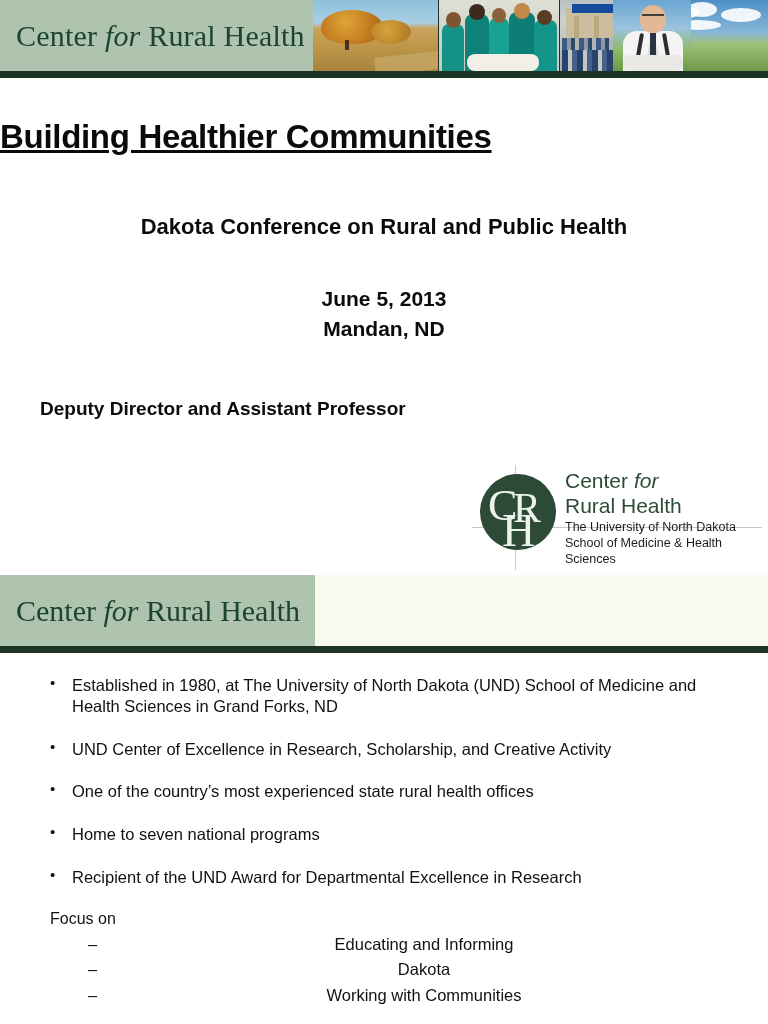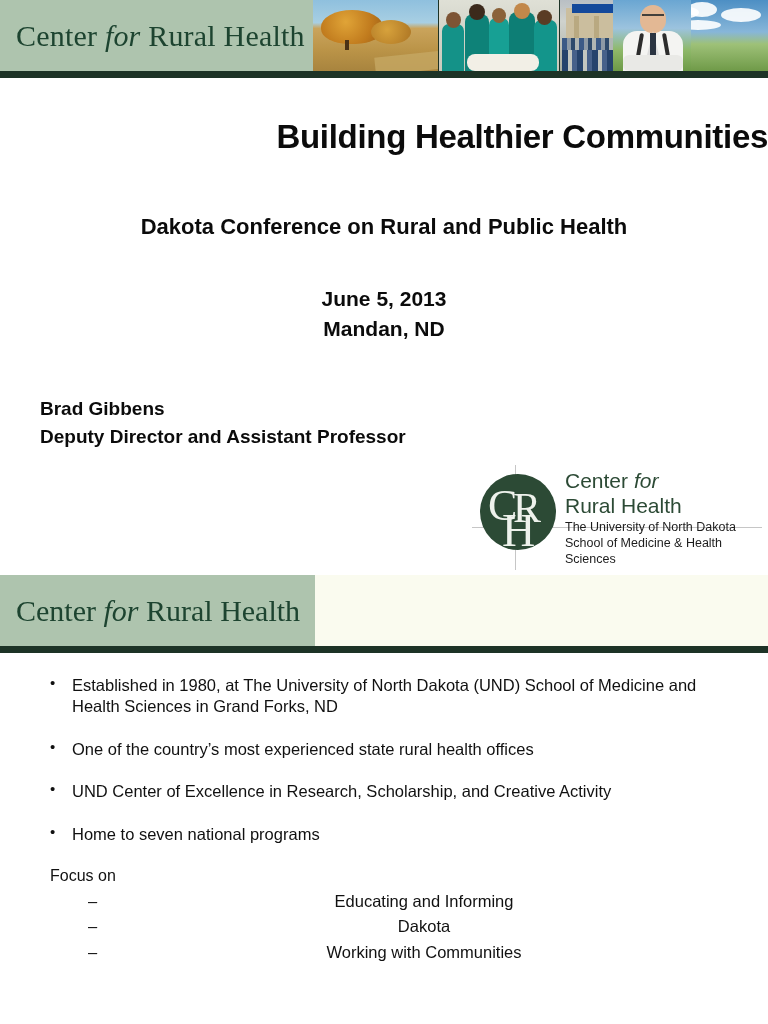--- a/index.html
+++ b/index.html
@@ -85,22 +85,22 @@
       clip-path:polygon(50% 0,100% 100%,0 100%); }
   .ph5 .tie { position:absolute; left:37px; top:33px; width:6px; height:22px; background:#2b3442; }
   .ph5 .stetho-l { position:absolute; left:25px; top:33px; width:4px; height:24px; background:#2c2c2c; border-radius:3px; transform:rotate(10deg); }
   .ph5 .stetho-r { position:absolute; left:51px; top:33px; width:4px; height:24px; background:#2c2c2c; border-radius:3px; transform:rotate(-10deg); }
   .ph5 .arms { position:absolute; left:10px; top:55px; width:60px; height:16px; background:#e9e9e6; border-radius:6px; }
 
   .banner-bar { position:absolute; left:0; top:71px; width:768px; height:7px; background:#1d3326; }
 
   .title-block { position:absolute; left:0; top:78px; width:768px; }
   .h-title {
-    text-align:right; font-size:33px; font-weight:bold; color:#0b0b0b;
-    letter-spacing:-0.3px; margin-top:40px;
+    text-align:left; font-size:33px; font-weight:bold; color:#0b0b0b;
+    letter-spacing:-0.3px; margin-top:40px;text-decoration:underline;
   }
   .h-sub {
     text-align:center; font-size:22px; font-weight:bold; color:#0b0b0b; margin-top:58px;
   }
   .h-date {
     text-align:center; font-size:21px; font-weight:bold; color:#0b0b0b; margin-top:44px; line-height:1.45;
   }
   .presenter {
     margin-top:50px; padding-left:40px; font-size:19px; font-weight:bold; color:#0b0b0b; line-height:1.48;
   }
@@ -222,21 +222,20 @@
     </div>
 
     <div class="title-block">
       <h1 class="h-title">Building Healthier Communities</h1>
       <h2 class="h-sub">Dakota Conference on Rural and Public Health</h2>
       <div class="h-date">
         <div>June 5, 2013</div>
         <div>Mandan, ND</div>
       </div>
       <div class="presenter">
-        <div>Brad Gibbens</div>
         <div>Deputy Director and Assistant Professor</div>
       </div>
     </div>
 
     <div class="logo">
       <span class="cross-v"></span>
       <span class="cross-h"></span>
       <span class="circle"></span>
       <span class="mono">
         <span class="mC">C</span>
@@ -257,23 +256,24 @@
       <div class="s2-cream"></div>
       <div class="s2-green">
         <div class="s2-wordmark"><span>Center </span><i>for</i><span> Rural Health</span></div>
       </div>
       <div class="s2-bar"></div>
     </div>
 
     <div class="body">
       <ul class="bullets">
         <li>Established in 1980, at The University of North Dakota (UND) School of Medicine and Health Sciences in Grand Forks, ND</li>
+        <li>UND Center of Excellence in Research, Scholarship, and Creative Activity</li>
         <li>One of the country’s most experienced state rural health offices</li>
-        <li>UND Center of Excellence in Research, Scholarship, and Creative Activity</li>
         <li>Home to seven national programs</li>
+        <li>Recipient of the UND Award for Departmental Excellence in Research</li>
       </ul>
 
       <div class="focus-label">Focus on</div>
 
       <ul class="sub">
         <li>Educating and Informing</li>
         <li>Dakota</li>
         <li>Working with Communities</li>
 
       </ul>

